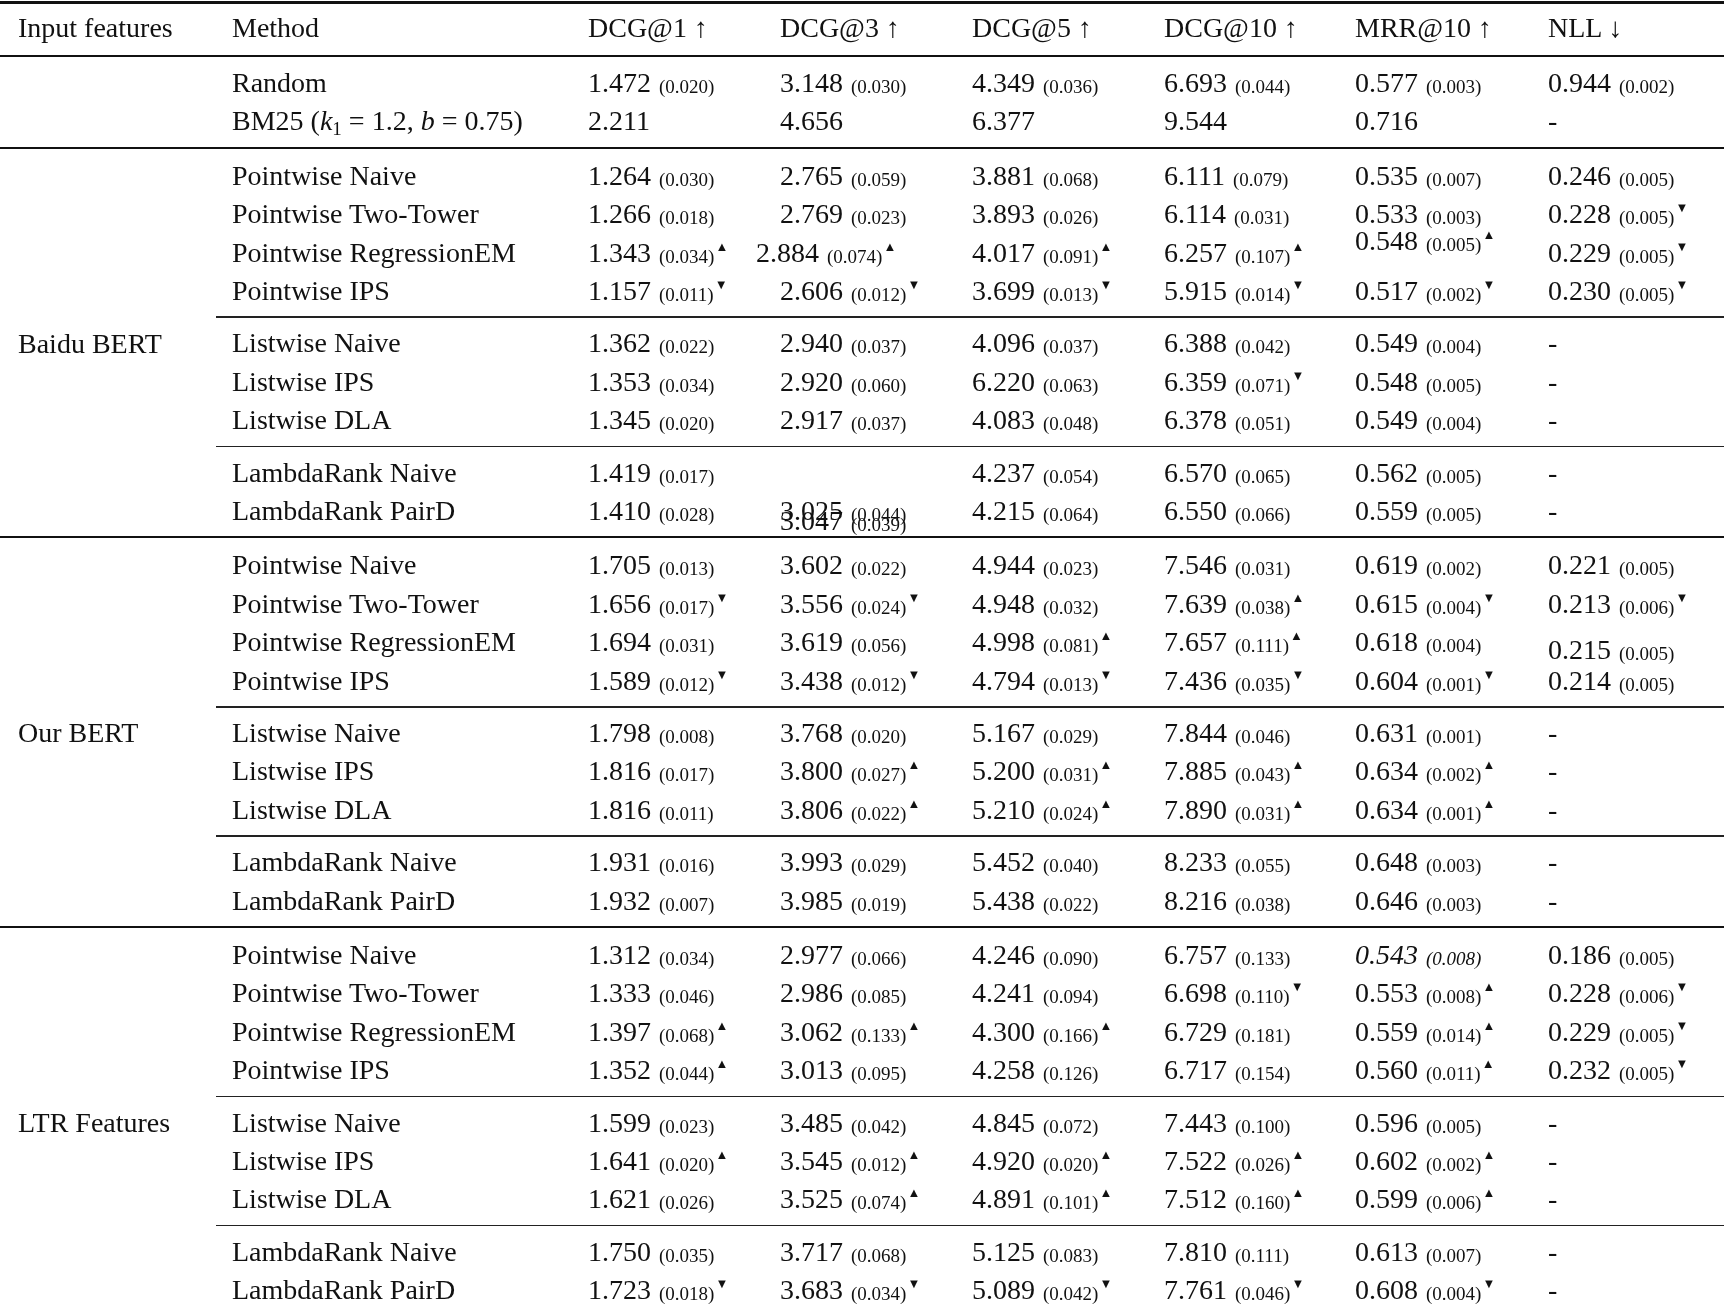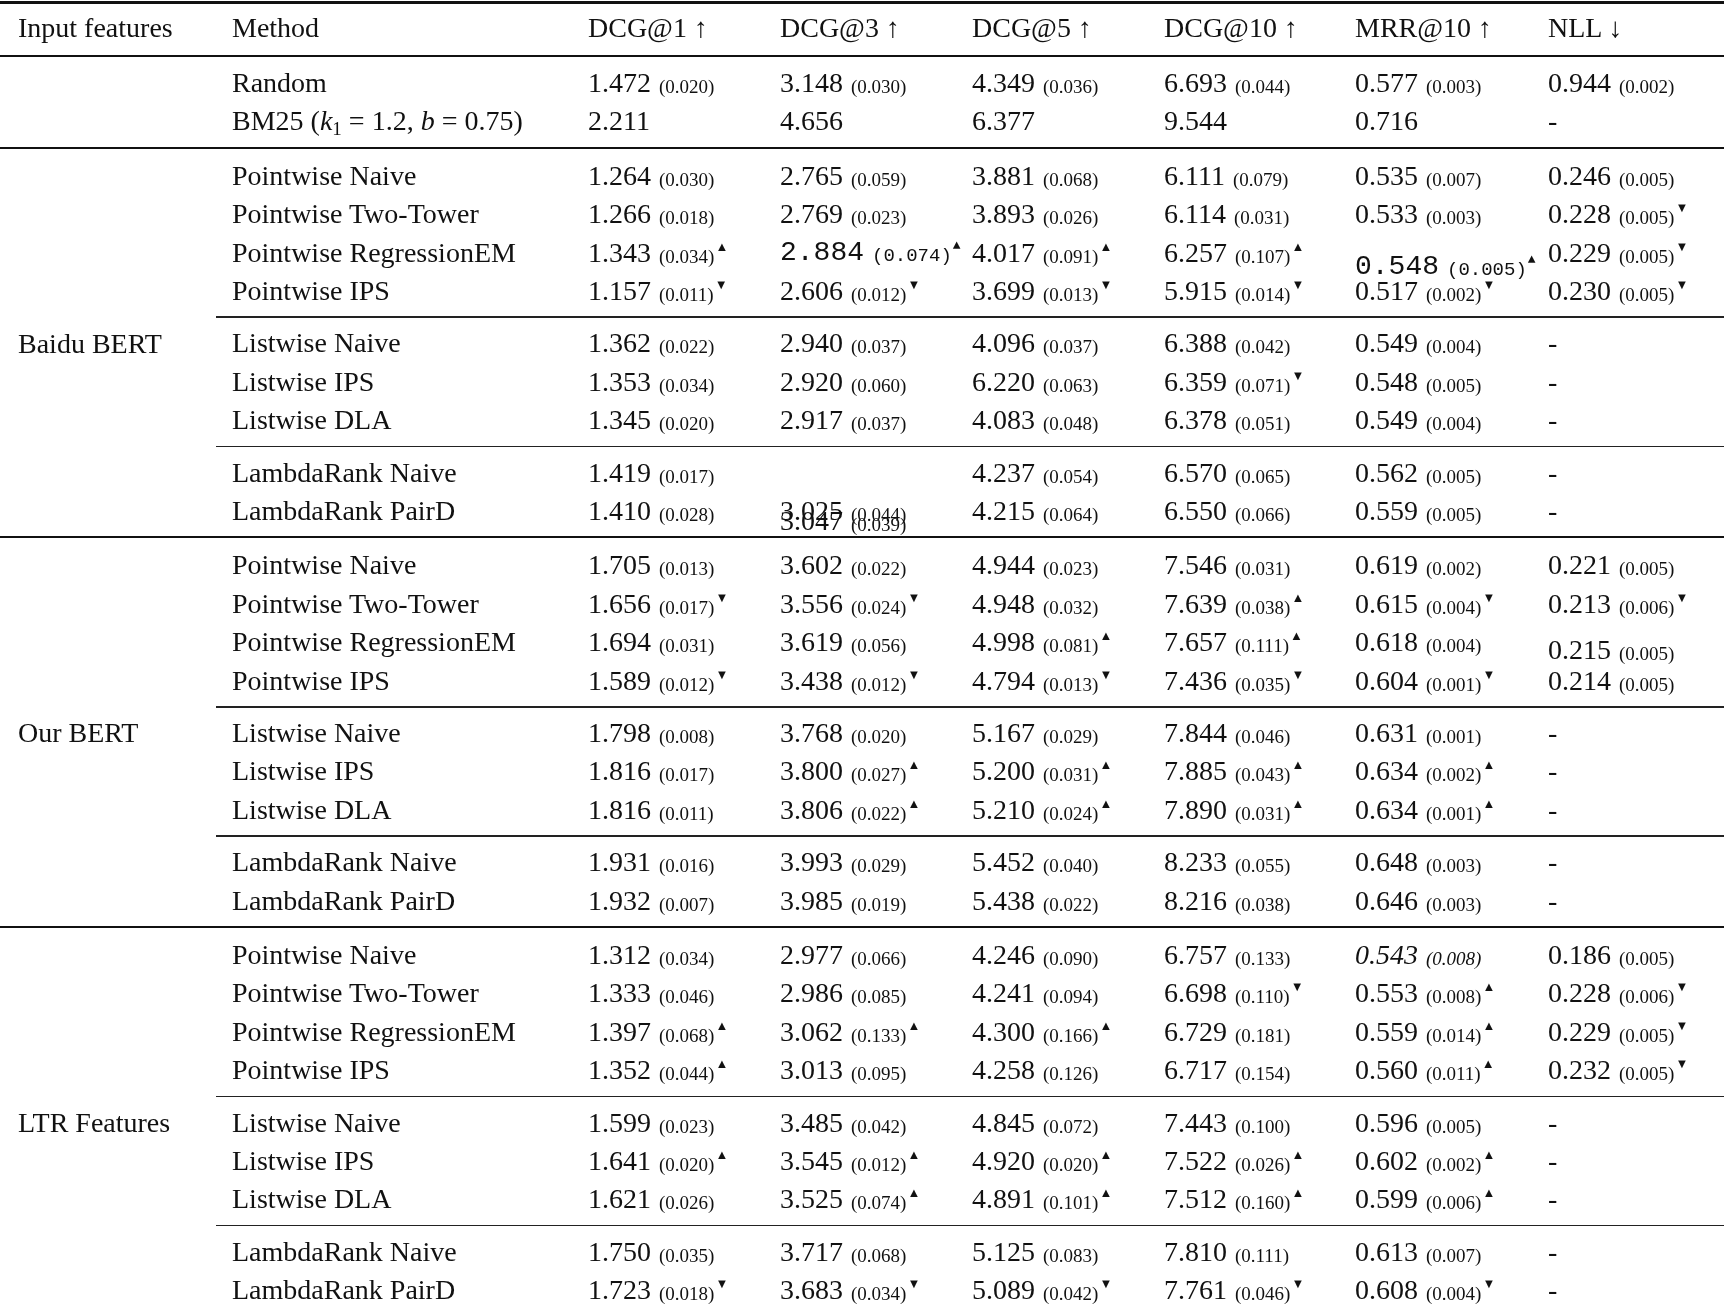--- a/index.html
+++ b/index.html
@@ -64,24 +64,24 @@
       <div class="cell" style="left: 1548px; top: 156.8px;"><span class="val">0.246</span><span class="std">(0.005)</span></div>
       <div class="cell" style="left: 232px; top: 195.2px;">Pointwise Two-Tower</div>
       <div class="cell" style="left: 588px; top: 195.2px;"><span class="val">1.266</span><span class="std">(0.018)</span></div>
       <div class="cell" style="left: 780px; top: 195.2px;"><span class="val">2.769</span><span class="std">(0.023)</span></div>
       <div class="cell" style="left: 972px; top: 195.2px;"><span class="val">3.893</span><span class="std">(0.026)</span></div>
       <div class="cell" style="left: 1164px; top: 195.2px;"><span class="val">6.114</span><span class="std">(0.031)</span></div>
       <div class="cell" style="left: 1355px; top: 195.2px;"><span class="val">0.533</span><span class="std">(0.003)</span></div>
       <div class="cell" style="left: 1548px; top: 195.2px;"><span class="val">0.228</span><span class="std">(0.005)</span><span class="sig">▼</span></div>
       <div class="cell" style="left: 232px; top: 233.6px;">Pointwise RegressionEM</div>
       <div class="cell" style="left: 588px; top: 233.6px;"><span class="val">1.343</span><span class="std">(0.034)</span><span class="sig">▲</span></div>
-      <div class="cell" style="left: 780px; top: 233.6px; font-family: Liberation Mono, monospace;"><span class="val">2.884</span><span class="std">(0.074)</span><span class="sig">▲</span></div>
+      <div class="cell" style="left: 756px; top: 233.6px;"><span class="val">2.884</span><span class="std">(0.074)</span><span class="sig">▲</span></div>
       <div class="cell" style="left: 972px; top: 233.6px;"><span class="val">4.017</span><span class="std">(0.091)</span><span class="sig">▲</span></div>
       <div class="cell" style="left: 1164px; top: 233.6px;"><span class="val">6.257</span><span class="std">(0.107)</span><span class="sig">▲</span></div>
-      <div class="cell" style="left: 1355px; top: 248px; font-family: Liberation Mono, monospace;"><span class="val">0.548</span><span class="std">(0.005)</span><span class="sig">▲</span></div>
+      <div class="cell" style="left: 1355px; top: 222px;"><span class="val">0.548</span><span class="std">(0.005)</span><span class="sig">▲</span></div>
       <div class="cell" style="left: 1548px; top: 233.6px;"><span class="val">0.229</span><span class="std">(0.005)</span><span class="sig">▼</span></div>
       <div class="cell" style="left: 232px; top: 272px;">Pointwise IPS</div>
       <div class="cell" style="left: 588px; top: 272px;"><span class="val">1.157</span><span class="std">(0.011)</span><span class="sig">▼</span></div>
       <div class="cell" style="left: 780px; top: 272px;"><span class="val">2.606</span><span class="std">(0.012)</span><span class="sig">▼</span></div>
       <div class="cell" style="left: 972px; top: 272px;"><span class="val">3.699</span><span class="std">(0.013)</span><span class="sig">▼</span></div>
       <div class="cell" style="left: 1164px; top: 272px;"><span class="val">5.915</span><span class="std">(0.014)</span><span class="sig">▼</span></div>
       <div class="cell" style="left: 1355px; top: 272px;"><span class="val">0.517</span><span class="std">(0.002)</span><span class="sig">▼</span></div>
       <div class="cell" style="left: 1548px; top: 272px;"><span class="val">0.230</span><span class="std">(0.005)</span><span class="sig">▼</span></div>
       <div class="rule sub" style="top: 316.4px;"></div>
       <div class="cell" style="left: 232px; top: 324.4px;">Listwise Naive</div>

